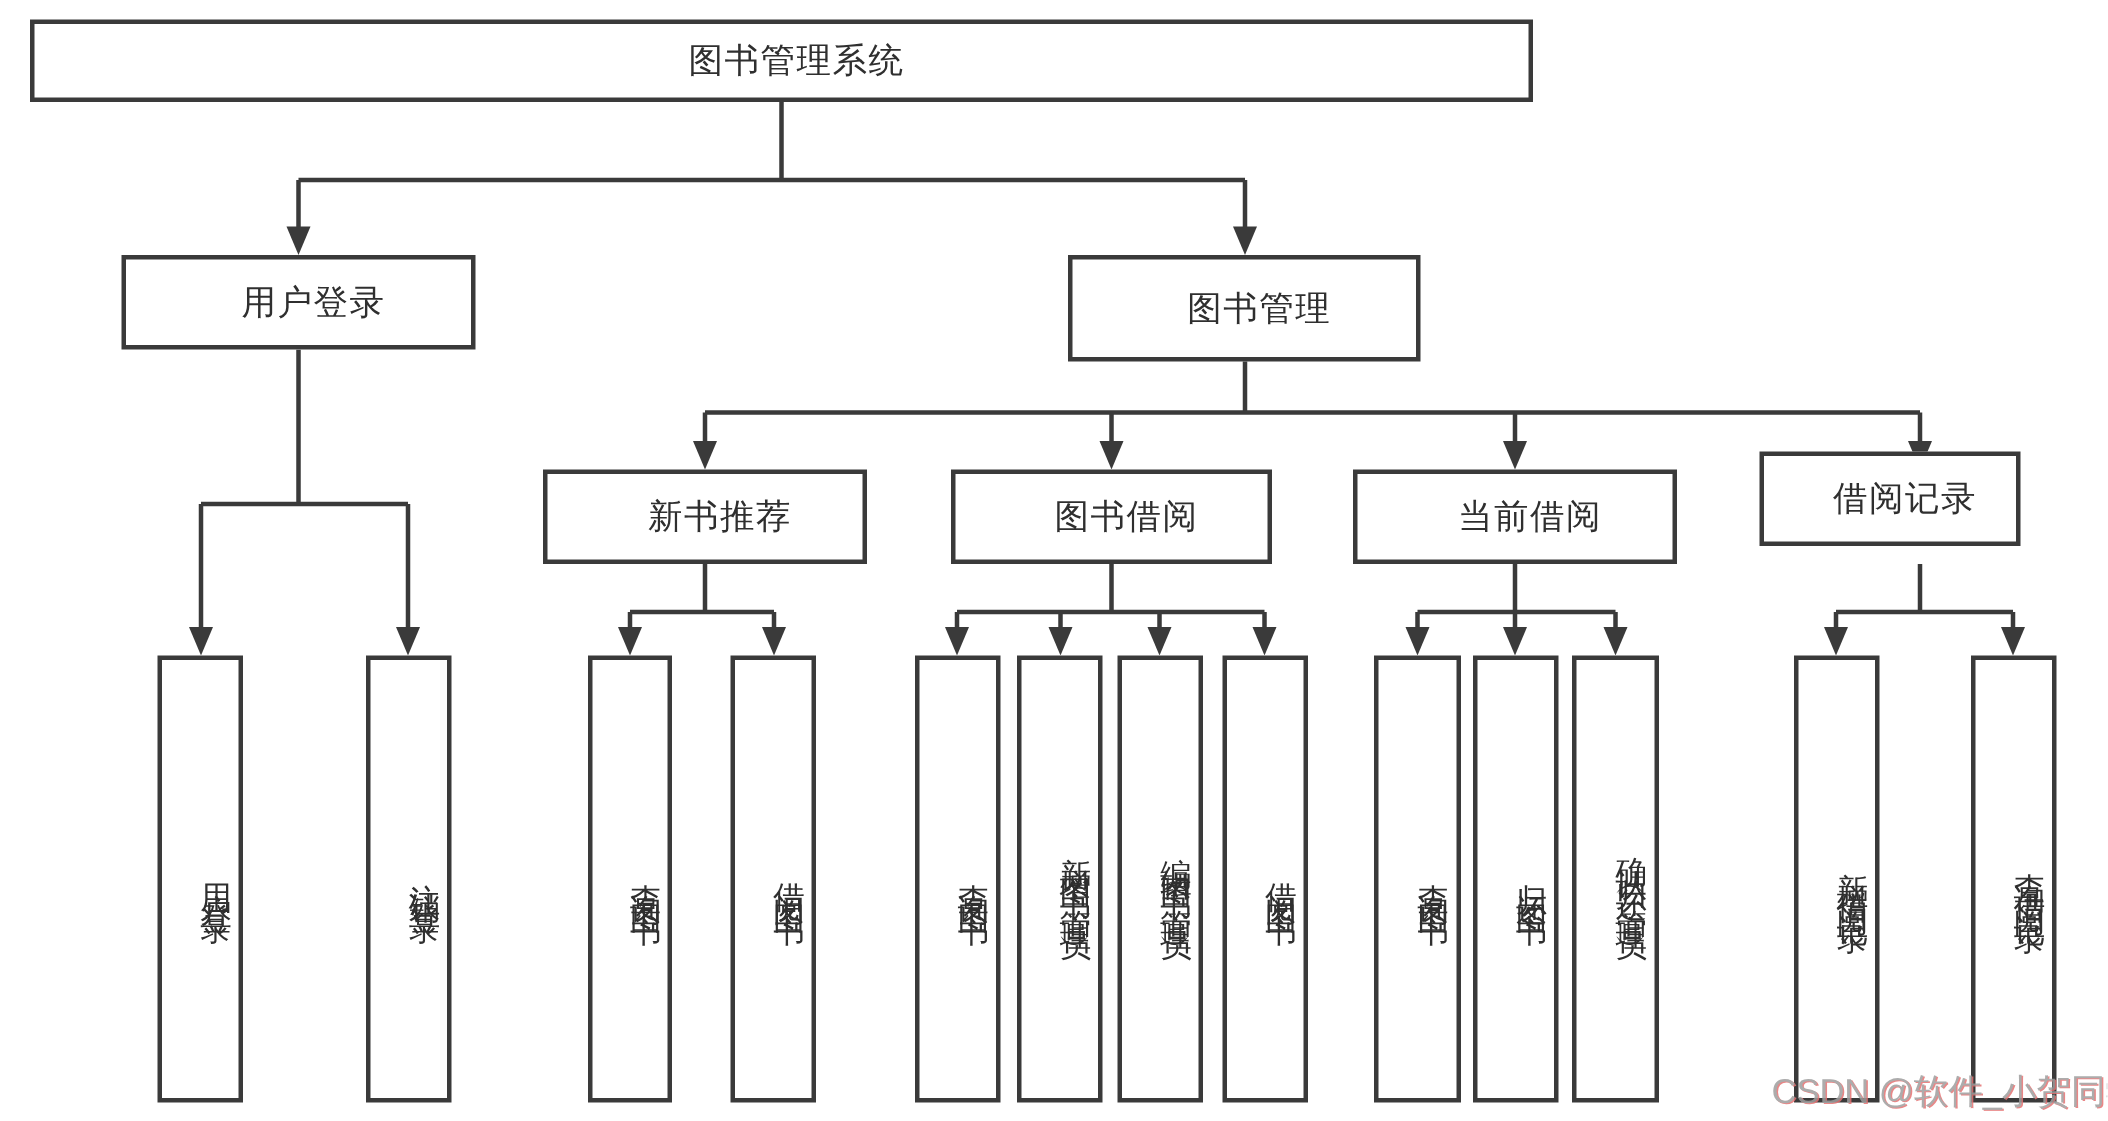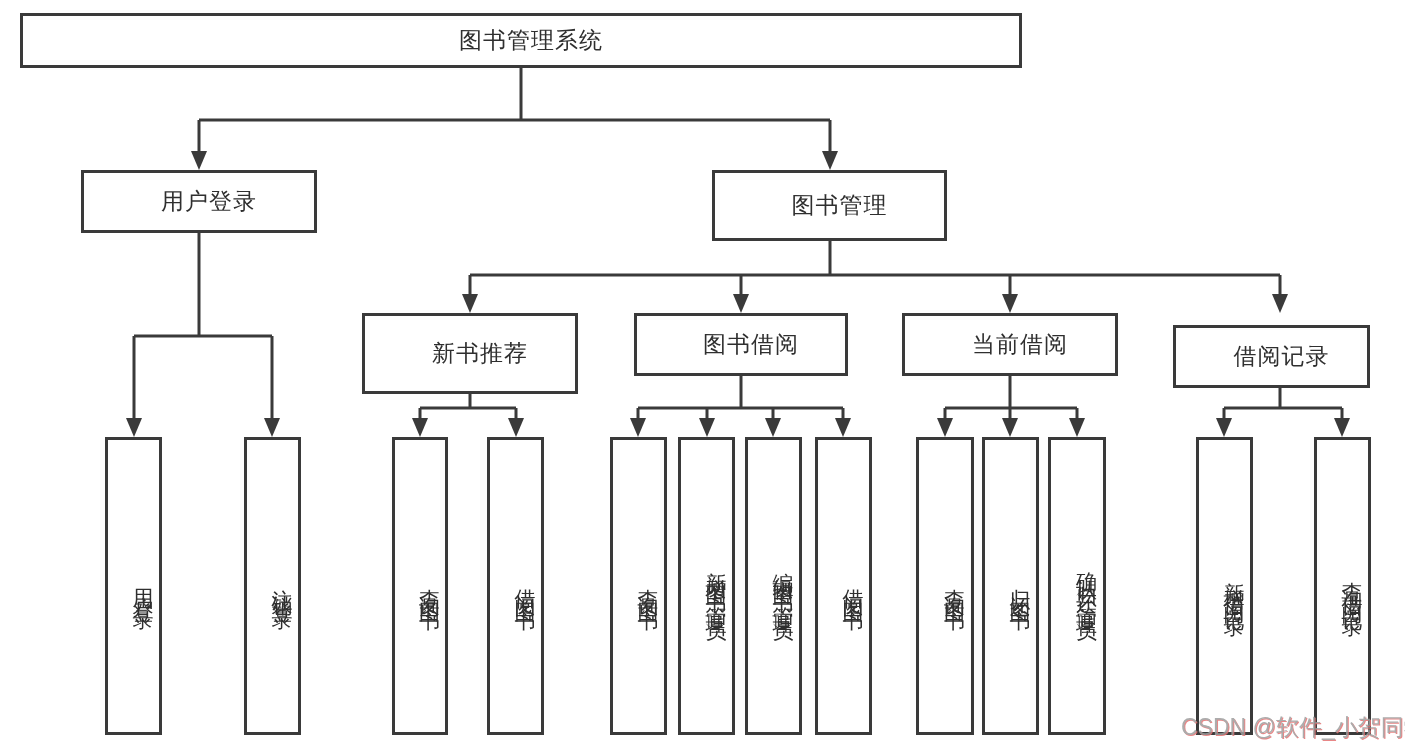--- a/index.html
+++ b/index.html
@@ -89,24 +89,24 @@
     <polygon class="arrowhead" points="1069,418 1085,418 1077,437"></polygon>
     <polygon class="arrowhead" points="1216,418 1232,418 1224,437"></polygon>
     <polygon class="arrowhead" points="1334,418 1350,418 1342,437"></polygon>
   </svg>
 
   <div class="node h-node" style="left:20px;top:13px;width:1002px;height:55px">图书管理系统</div>
 
   <div class="node h-node" style="left:81px;top:170px;width:236px;height:63px">用户登录</div>
   <div class="node h-node" style="left:712px;top:170px;width:235px;height:71px">图书管理</div>
 
-  <div class="node h-node" style="left:362px;top:313px;width:216px;height:81px">新书推荐</div>
+  <div class="node h-node" style="left:362px;top:313px;width:216px;height:63px">新书推荐</div>
   <div class="node h-node" style="left:902px;top:313px;width:216px;height:63px">当前借阅</div>
   <div class="node h-node" style="left:634px;top:313px;width:214px;height:63px">图书借阅</div>
-  <div class="node h-node" style="left:1173px;top:325px;width:197px;height:63px">借阅记录</div>
+  <div class="node h-node" style="left:1173px;top:301px;width:174px;height:63px">借阅记录</div>
 
   <div class="node leaf" style="left:105px;top:437px;width:57px;height:298px">用户登录</div>
   <div class="node leaf" style="left:244px;top:437px;width:57px;height:298px">注销登录</div>
 
   <div class="node leaf" style="left:392px;top:437px;width:56px;height:298px">查询图书</div>
   <div class="node leaf" style="left:487px;top:437px;width:57px;height:298px">借阅图书</div>
 
   <div class="node leaf" style="left:610px;top:437px;width:57px;height:298px">查询图书</div>
   <div class="node leaf" style="left:678px;top:437px;width:57px;height:298px">新增图书（管理员）</div>
   <div class="node leaf" style="left:745px;top:437px;width:57px;height:298px">编辑图书（管理员）</div>

